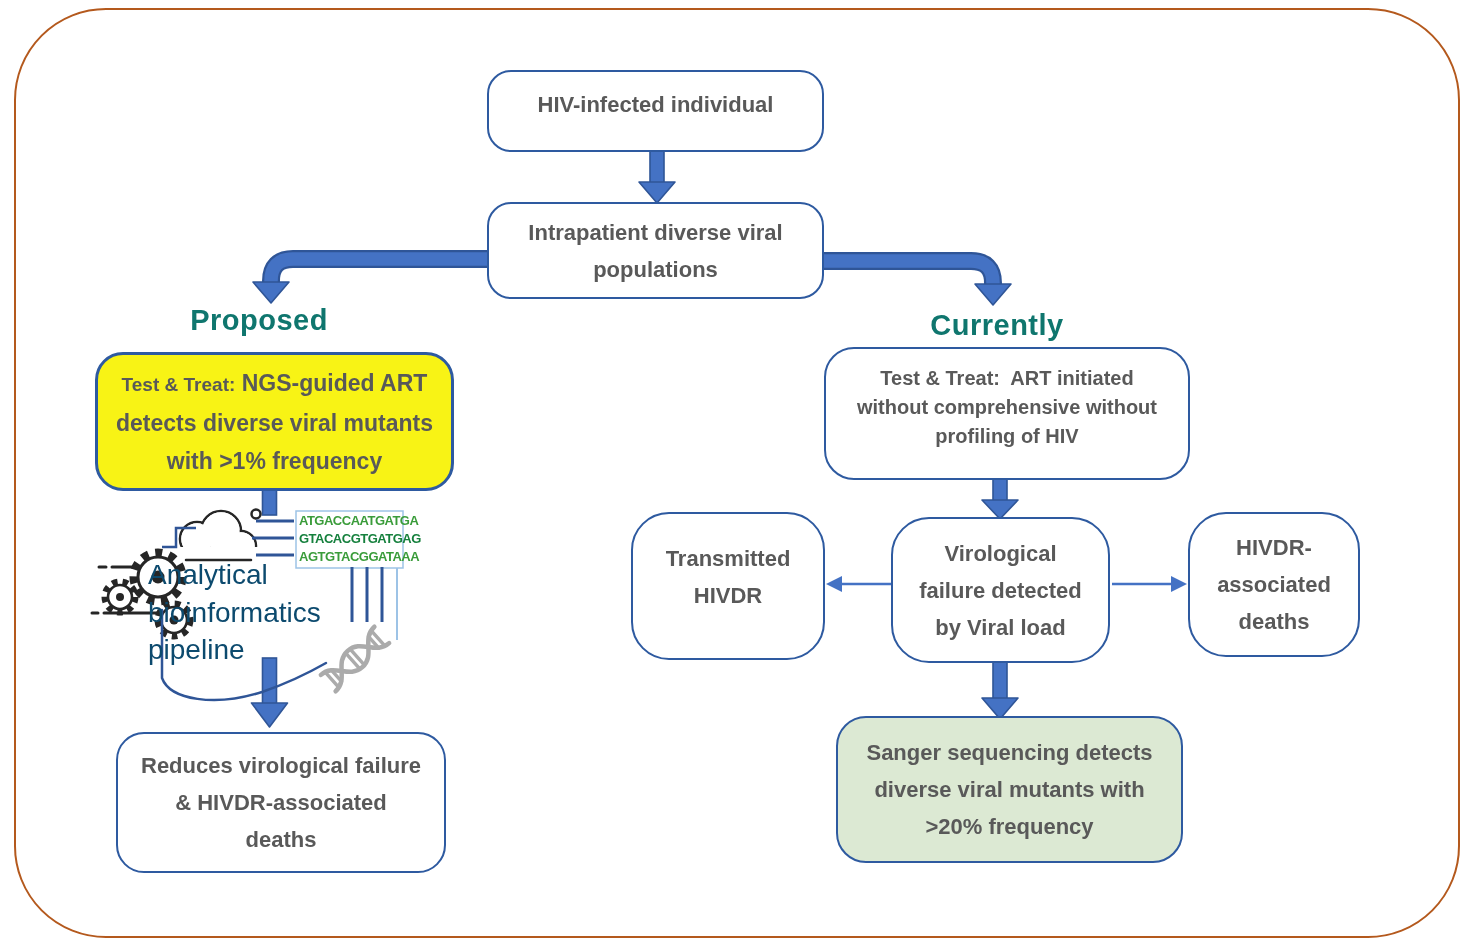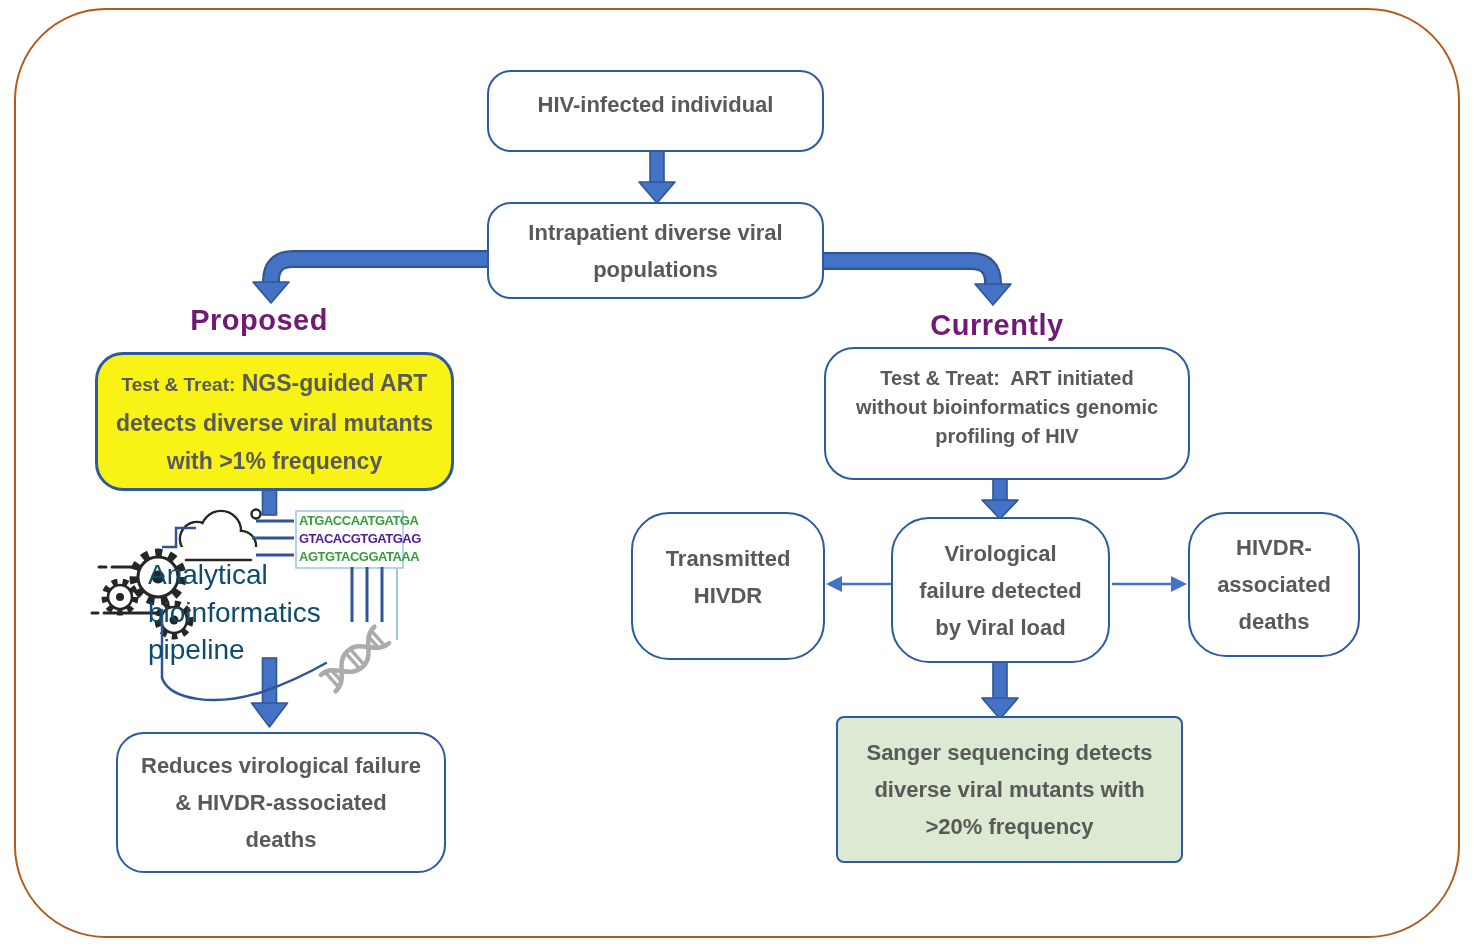--- a/index.html
+++ b/index.html
@@ -15,37 +15,37 @@
   .node{
     position:absolute;z-index:2;background:#ffffff;
     border:2.5px solid #2E5AA0;border-radius:28px;
     display:flex;flex-direction:column;justify-content:center;align-items:center;
     color:#595959;font-size:22px;line-height:37px;text-align:center;
     box-sizing:border-box;
     font-weight:bold;
   }
   .pre{white-space:pre-wrap;}
   .heading{
-    position:absolute;z-index:2;font-weight:bold;font-size:29px;color:#701a75;
+    position:absolute;z-index:2;font-weight:bold;font-size:29px;color:#0f766e;
     text-align:center;letter-spacing:0.5px;
   }
   #yellow-box{background:#F8F315;font-size:23px;line-height:38px;}
   #yellow-box .prefix{font-size:19px;}
-  #sanger-box{background:#DCE9D3;border-radius:8px;}
+  #sanger-box{background:#DCE9D3;border-radius:30px;}
   #pipeline-text{
     position:absolute;z-index:2;left:148px;top:556px;width:228px;
     color:#0c4a6e;font-size:28px;line-height:37.5px;text-align:left;
   }
   #sequences{
     position:absolute;z-index:2;left:299px;top:512px;width:102px;
     font-family:Liberation Sans, sans-serif;font-weight:bold;
     font-size:13px;line-height:17.8px;letter-spacing:-0.5px;text-align:center;
   }
   .seq-green{color:#3A9C3A;}
-  .seq-blue{color:#4c1d95;}
+  .seq-blue{color:#15803d;}
 </style>
 </head>
 <body>
 
 <div id="canvas">
 
   <svg id="connectors" width="1474" height="948" viewBox="0 0 1474 948">
 
     <g>
       <path d="M489 259 H293 Q271 259 271 281 V283" fill="none" stroke="#2F5597" stroke-width="18" stroke-linejoin="round"></path>
@@ -183,21 +183,21 @@
   </div>
 
   <div class="node" style="left:116px;top:732px;width:330px;height:141px;">
     <div>Reduces virological failure</div>
     <div>&amp; HIVDR-associated</div>
     <div>deaths</div>
   </div>
 
   <div class="node" style="left:824px;top:347px;width:366px;height:133px;border-radius:30px;font-size:20px;line-height:29px;padding-bottom:12px;">
     <div class="pre">Test &amp; Treat:  ART initiated</div>
-    <div>without bioinformatics genomic</div>
+    <div>without comprehensive without</div>
     <div>profiling of HIV</div>
   </div>
 
   <div class="node" style="left:631px;top:512px;width:194px;height:148px;border-radius:38px;padding-bottom:18px;">
     <div>Transmitted</div>
     <div>HIVDR</div>
   </div>
 
   <div class="node" style="left:891px;top:517px;width:219px;height:146px;border-radius:38px;">
     <div>Virological</div>

